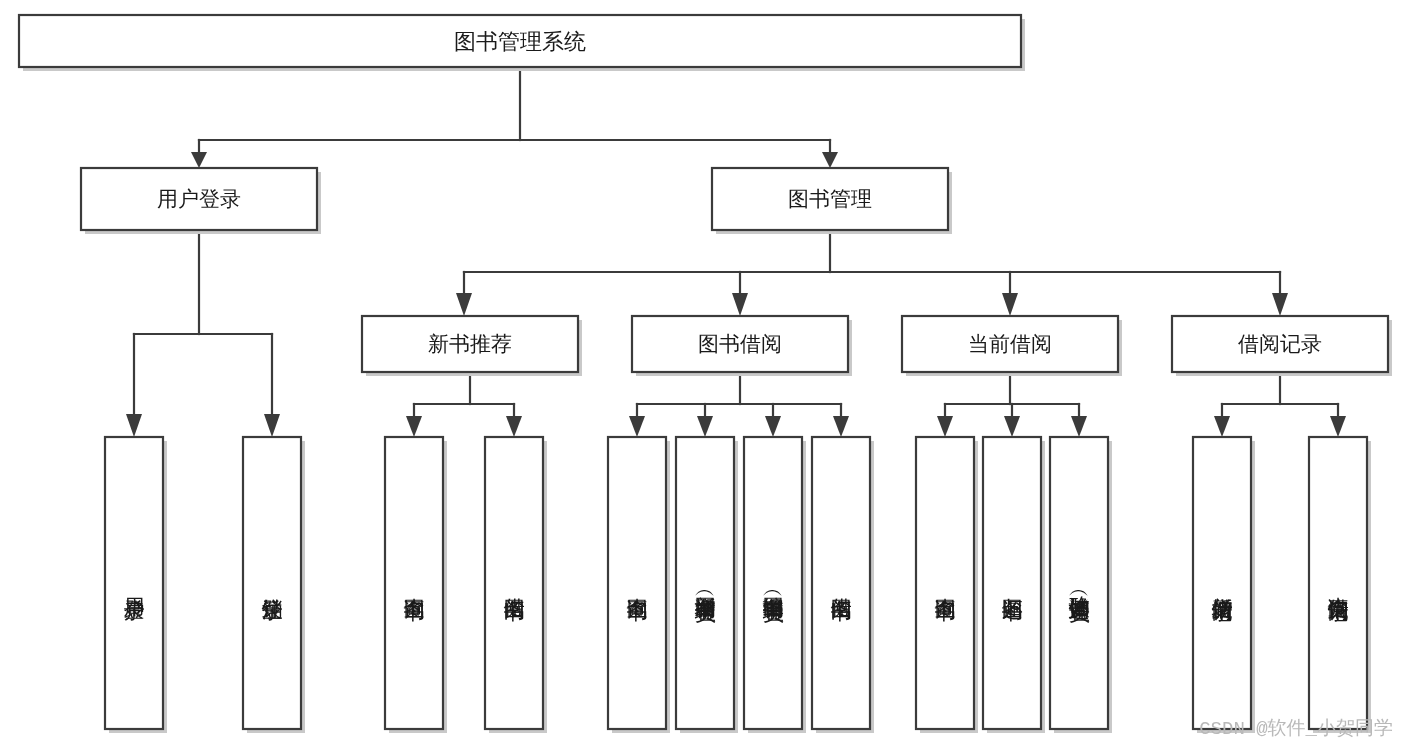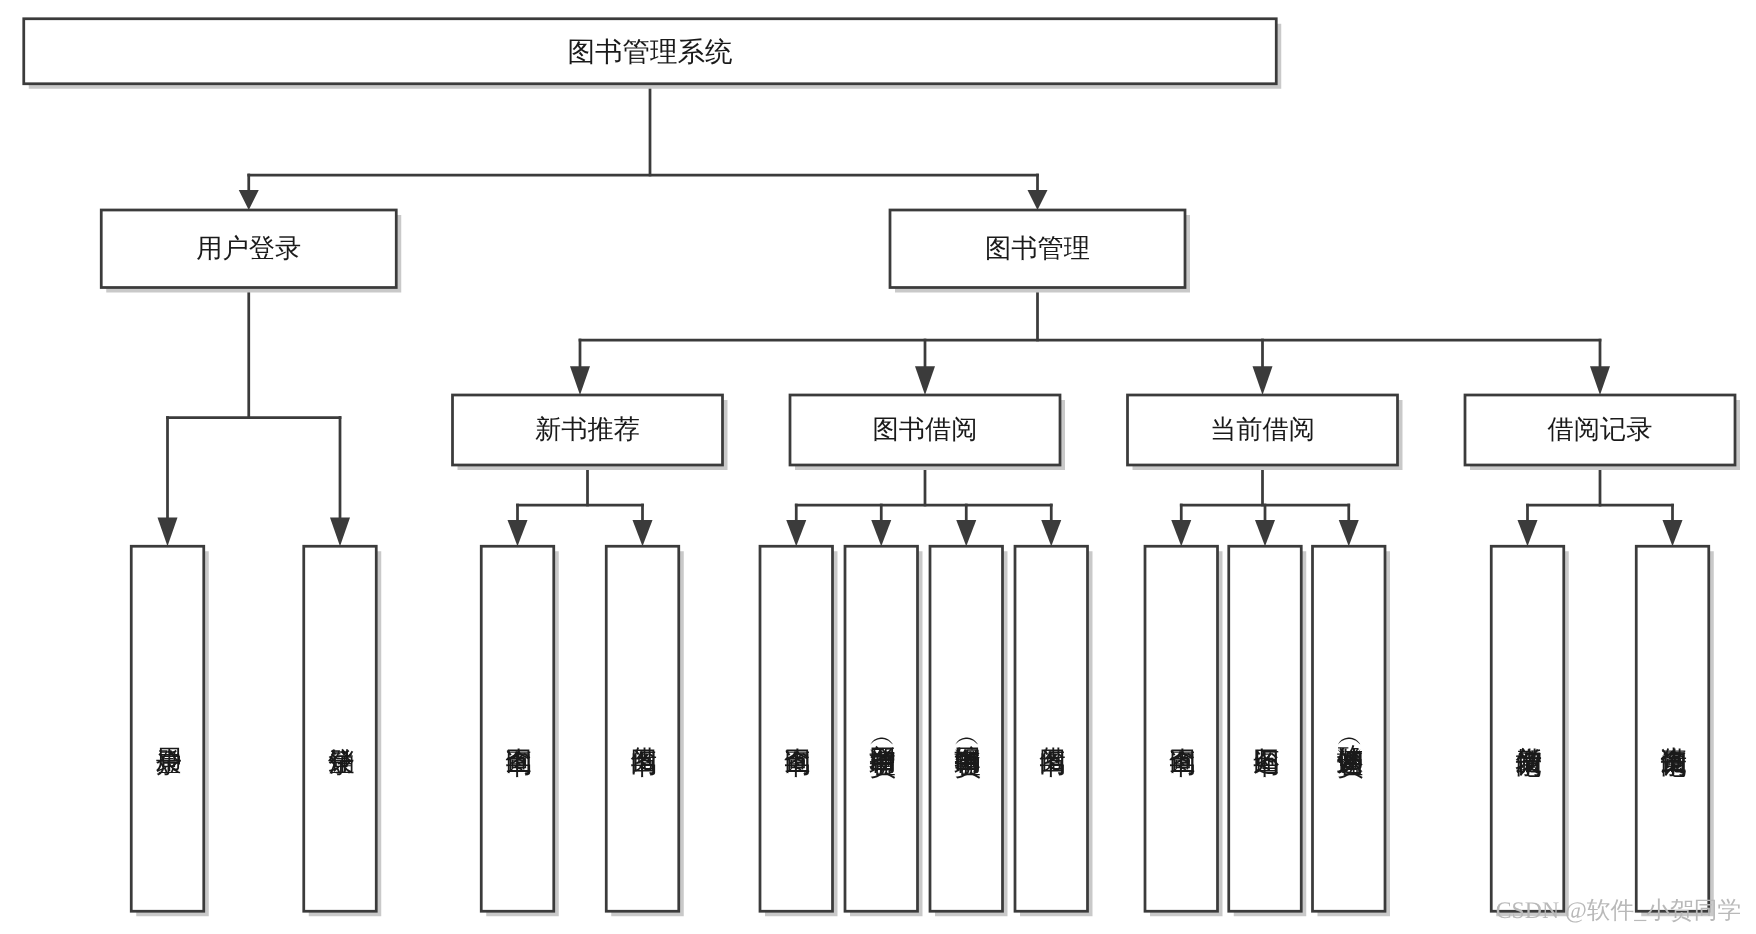--- a/index.html
+++ b/index.html
@@ -73,21 +73,21 @@
     font-size: 21px;
     line-height: 1.06;
     color: #1a1a1a;
     letter-spacing: 1px;
     white-space: nowrap;
   }
   .watermark {
     position: absolute;
     right: 12px;
     bottom: 6px;
-    font-family: Liberation Serif, serif;
+    font-family: Liberation Mono, monospace;
     font-size: 19px;
     color: #b9b9b9;
     white-space: nowrap;
     user-select: none;
   }
 </style>
 </head>
 <body>
 
 <div id="diagram-root">

